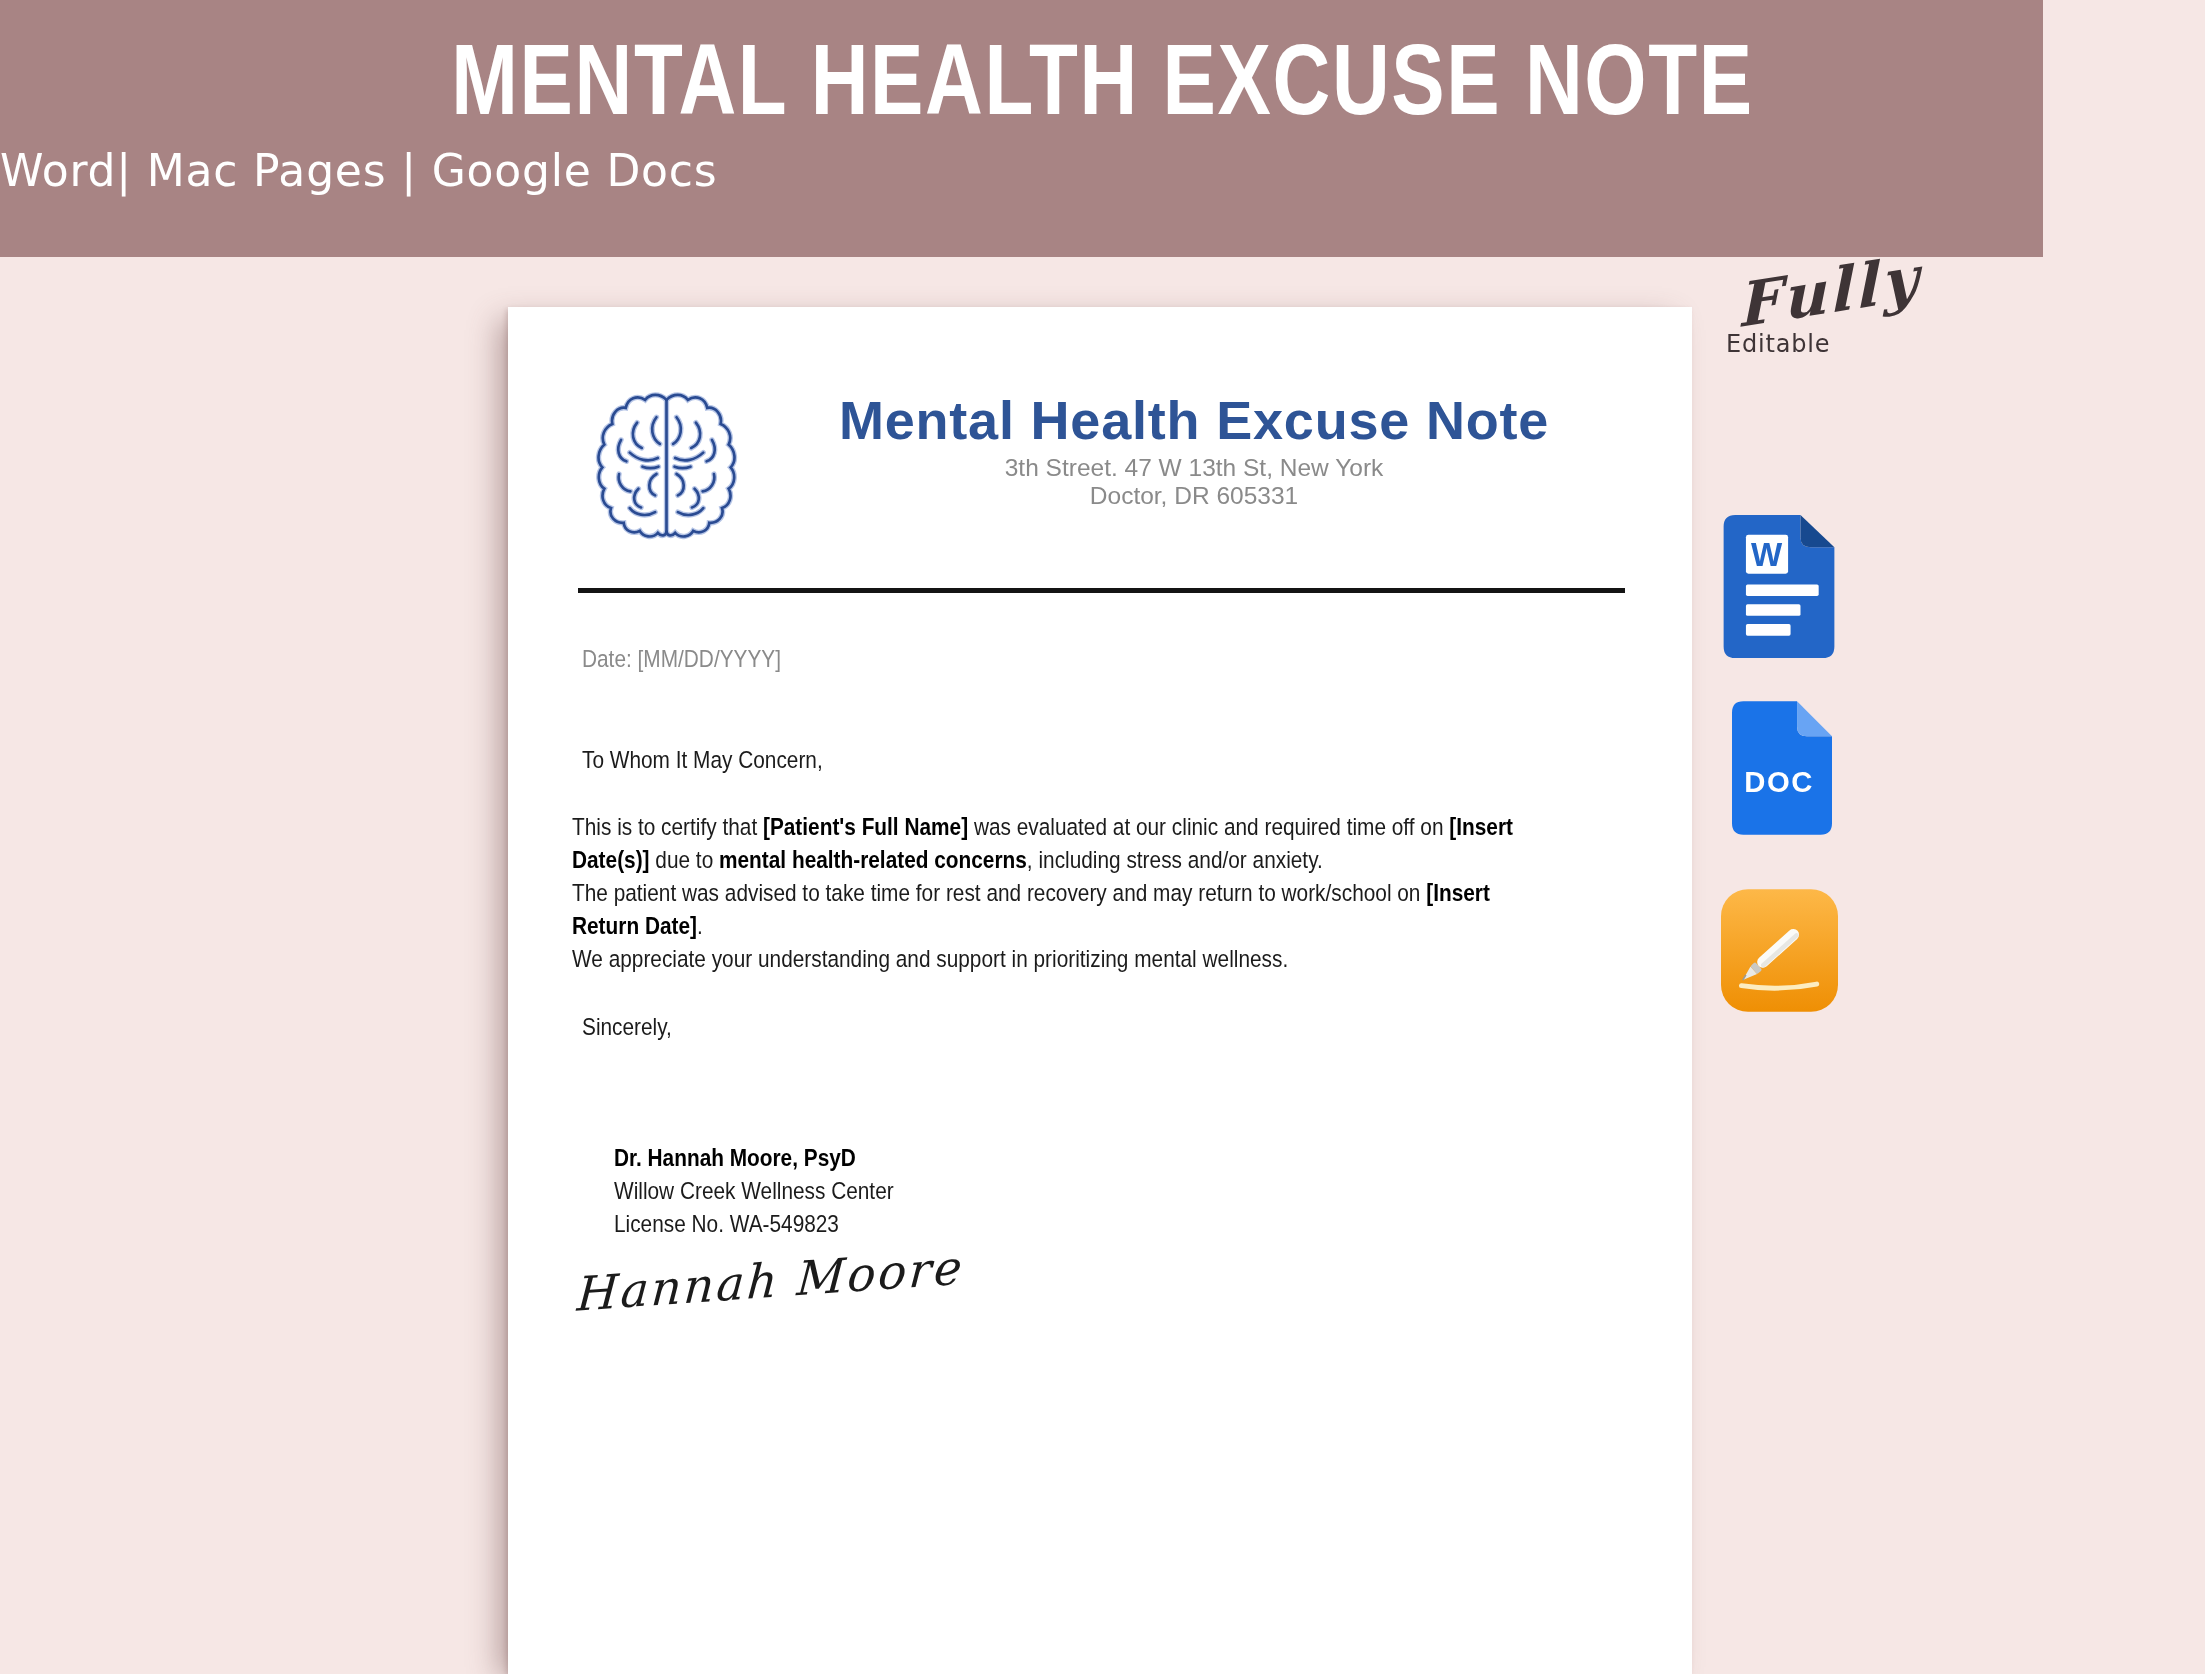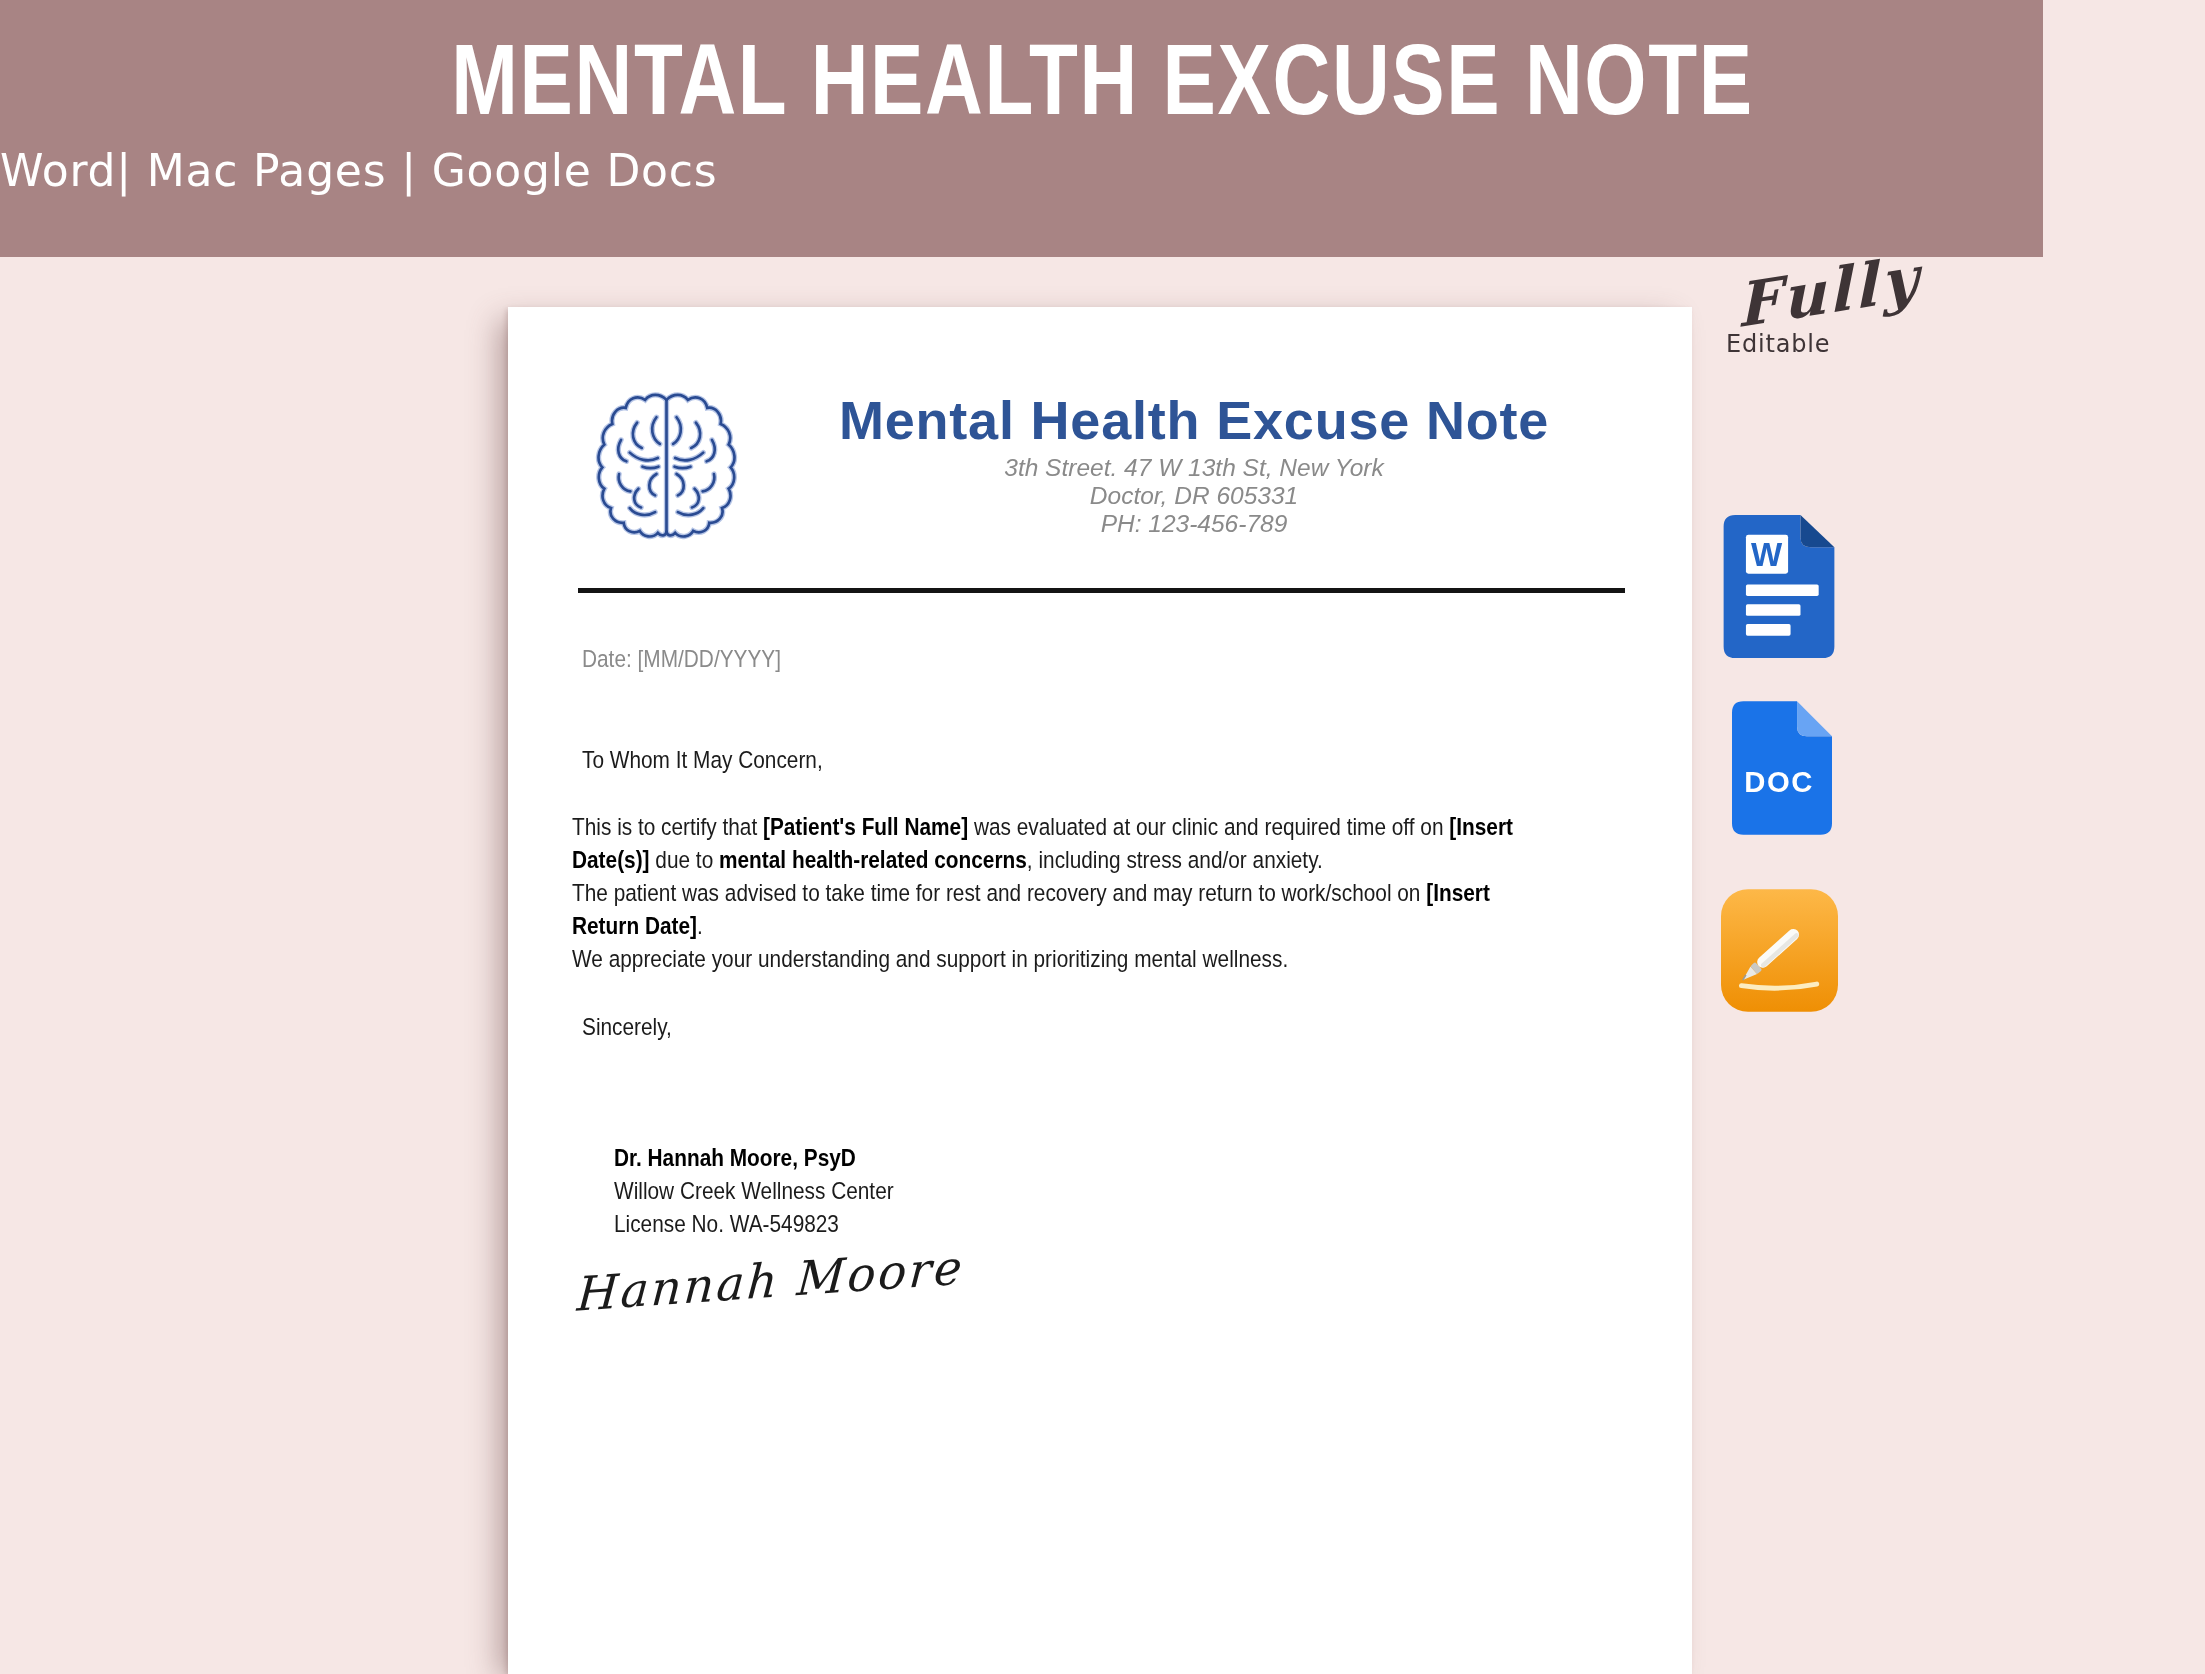--- a/index.html
+++ b/index.html
@@ -14,21 +14,21 @@
   .banner-subtitle{position:absolute;left:0;top:145px;width:2205px;text-align:left;
     color:#ffffff;font-family:"DejaVu Sans", sans-serif;font-size:44px;letter-spacing:0.8px;white-space:nowrap;}
 
   
   .page{position:absolute;left:508px;top:307px;width:1184px;height:1367px;background:#ffffff;
     box-shadow:-14.7px 8.2px 28px -4.9px rgba(110,75,75,.45), -1.6px 1.6px 4.9px rgba(120,85,85,.25);}
   .brain{position:absolute;left:85px;top:80px;width:147px;height:158px;}
   .clinic-title{position:absolute;left:237px;top:82px;width:898px;text-align:center;
     color:var(--title_blue,#2e5496);font-weight:700;font-size:54px;letter-spacing:0.8px;white-space:nowrap;}
   .clinic-address{position:absolute;left:237px;top:147px;width:898px;text-align:center;
-    color:#8a8a8a;font-size:24.5px;line-height:28px;font-style:italic;}
+    color:#8a8a8a;font-size:24.5px;line-height:28px;}
   .rule{position:absolute;left:70px;top:281px;width:1047px;height:4.9px;background:#141414;}
 
   .letter-line{white-space:nowrap;transform:scaleX(0.85);transform-origin:0 0;color:#1b1b1b;font-size:24.5px;}
   .date-line{position:absolute;left:74px;top:338px;color:#8a8a8a;}
   .salutation{position:absolute;left:74px;top:439px;}
   .letter-body{position:absolute;left:64px;top:503px;}
   .letter-body .bodyline{height:33px;line-height:33px;white-space:nowrap;transform:scaleX(0.85);
     transform-origin:0 0;color:#1b1b1b;font-size:24.5px;}
   .letter-body b, .signer-block b{font-weight:700;color:#000;}
   .closing{position:absolute;left:74px;top:706px;}
@@ -83,21 +83,20 @@
         </g>
       </defs>
       <use href="#bboth" style="stroke:var(--brain_halo,#b6c5e6)" stroke-width="8"></use>
       <use href="#bboth" style="stroke:var(--brain_blue,#2a4b92)" stroke-width="4"></use>
     </svg>
 
     <div class="clinic-title">Mental Health Excuse Note</div>
     <div class="clinic-address">
       <div>3th Street. 47 W 13th St, New York</div>
       <div>Doctor, DR 605331</div>
-      <div>PH: 123-456-789</div>
     </div>
     <div class="rule"></div>
 
     <div class="letter-line date-line">Date: [MM/DD/YYYY]</div>
     <div class="letter-line salutation">To Whom It May Concern,</div>
     <div class="letter-body">
         <div class="bodyline"><span>This is to certify that </span><b>[Patient's Full Name]</b><span> was evaluated at our clinic and required time off on </span><b>[Insert</b></div>
         <div class="bodyline"><b>Date(s)]</b><span> due to </span><b>mental health-related concerns</b><span>, including stress and/or anxiety.</span></div>
         <div class="bodyline"><span>The patient was advised to take time for rest and recovery and may return to work/school on </span><b>[Insert</b></div>
         <div class="bodyline"><b>Return Date]</b><span>.</span></div>

